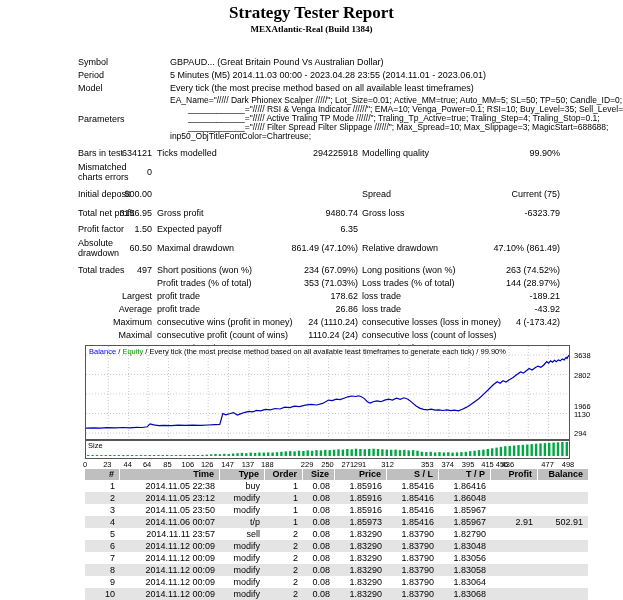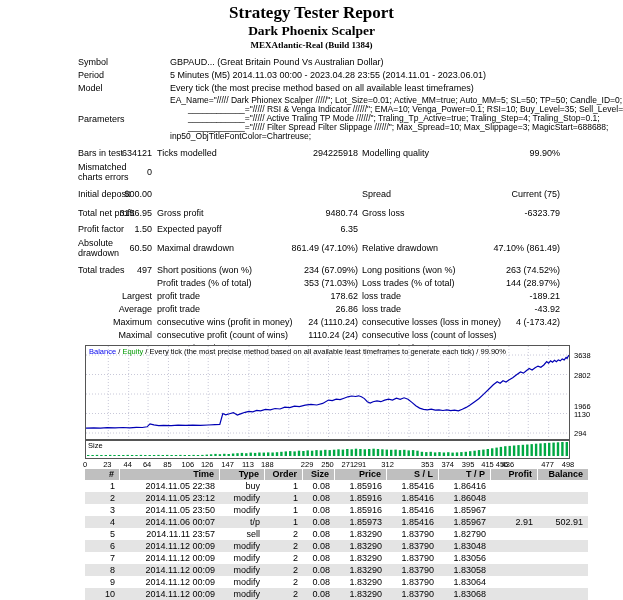--- a/index.html
+++ b/index.html
@@ -48,21 +48,20 @@
   .tcell{box-sizing:border-box;padding-right:5px;text-align:right;white-space:nowrap;overflow:hidden}
   .head .tcell{background:#bfbfbf;border-right:1px solid #fff}
   .head .tcell:last-child{border-right:none}
   .trow.alt{background:#e4e4e4}
 </style>
 </head>
 <body>
 
 <div class="titles">
   <div class="t1">Strategy Tester Report</div>
-  <div class="t2">Dark Phoenix Scalper</div>
   <div class="t3">MEXAtlantic-Real (Build 1384)</div>
 </div>
 
 <div class="summary" id="summary">
     <div class="sum-row">
       <span class="cell c1">Symbol</span>
       <span class="cell cval">GBPAUD... (Great Britain Pound Vs Australian Dollar)</span>
     </div>
     <div class="sum-row">
       <span class="cell c1">Period</span>
@@ -331,21 +330,21 @@
       </svg></div>
   <div class="xlabs" id="xlabs">
       <span class="xlab" style="left: 0px;">0</span>
       <span class="xlab" style="left: 22.3072px;">23</span>
       <span class="xlab" style="left: 42.6747px;">44</span>
       <span class="xlab" style="left: 62.0723px;">64</span>
       <span class="xlab" style="left: 82.4398px;">85</span>
       <span class="xlab" style="left: 102.807px;">106</span>
       <span class="xlab" style="left: 122.205px;">126</span>
       <span class="xlab" style="left: 142.572px;">147</span>
-      <span class="xlab" style="left: 162.94px;">113</span>
+      <span class="xlab" style="left: 162.94px;">137</span>
       <span class="xlab" style="left: 182.337px;">188</span>
       <span class="xlab" style="left: 202.705px; margin-top: 8px;">209</span>
       <span class="xlab" style="left: 222.102px;">229</span>
       <span class="xlab" style="left: 242.47px;">250</span>
       <span class="xlab" style="left: 262.837px;">271</span>
       <span class="xlab" style="left: 275px;">291</span>
       <span class="xlab" style="left: 302.602px;">312</span>
       <span class="xlab" style="left: 322.97px; margin-top: 30px;">333</span>
       <span class="xlab" style="left: 342.367px;">353</span>
       <span class="xlab" style="left: 362.735px;">374</span>

